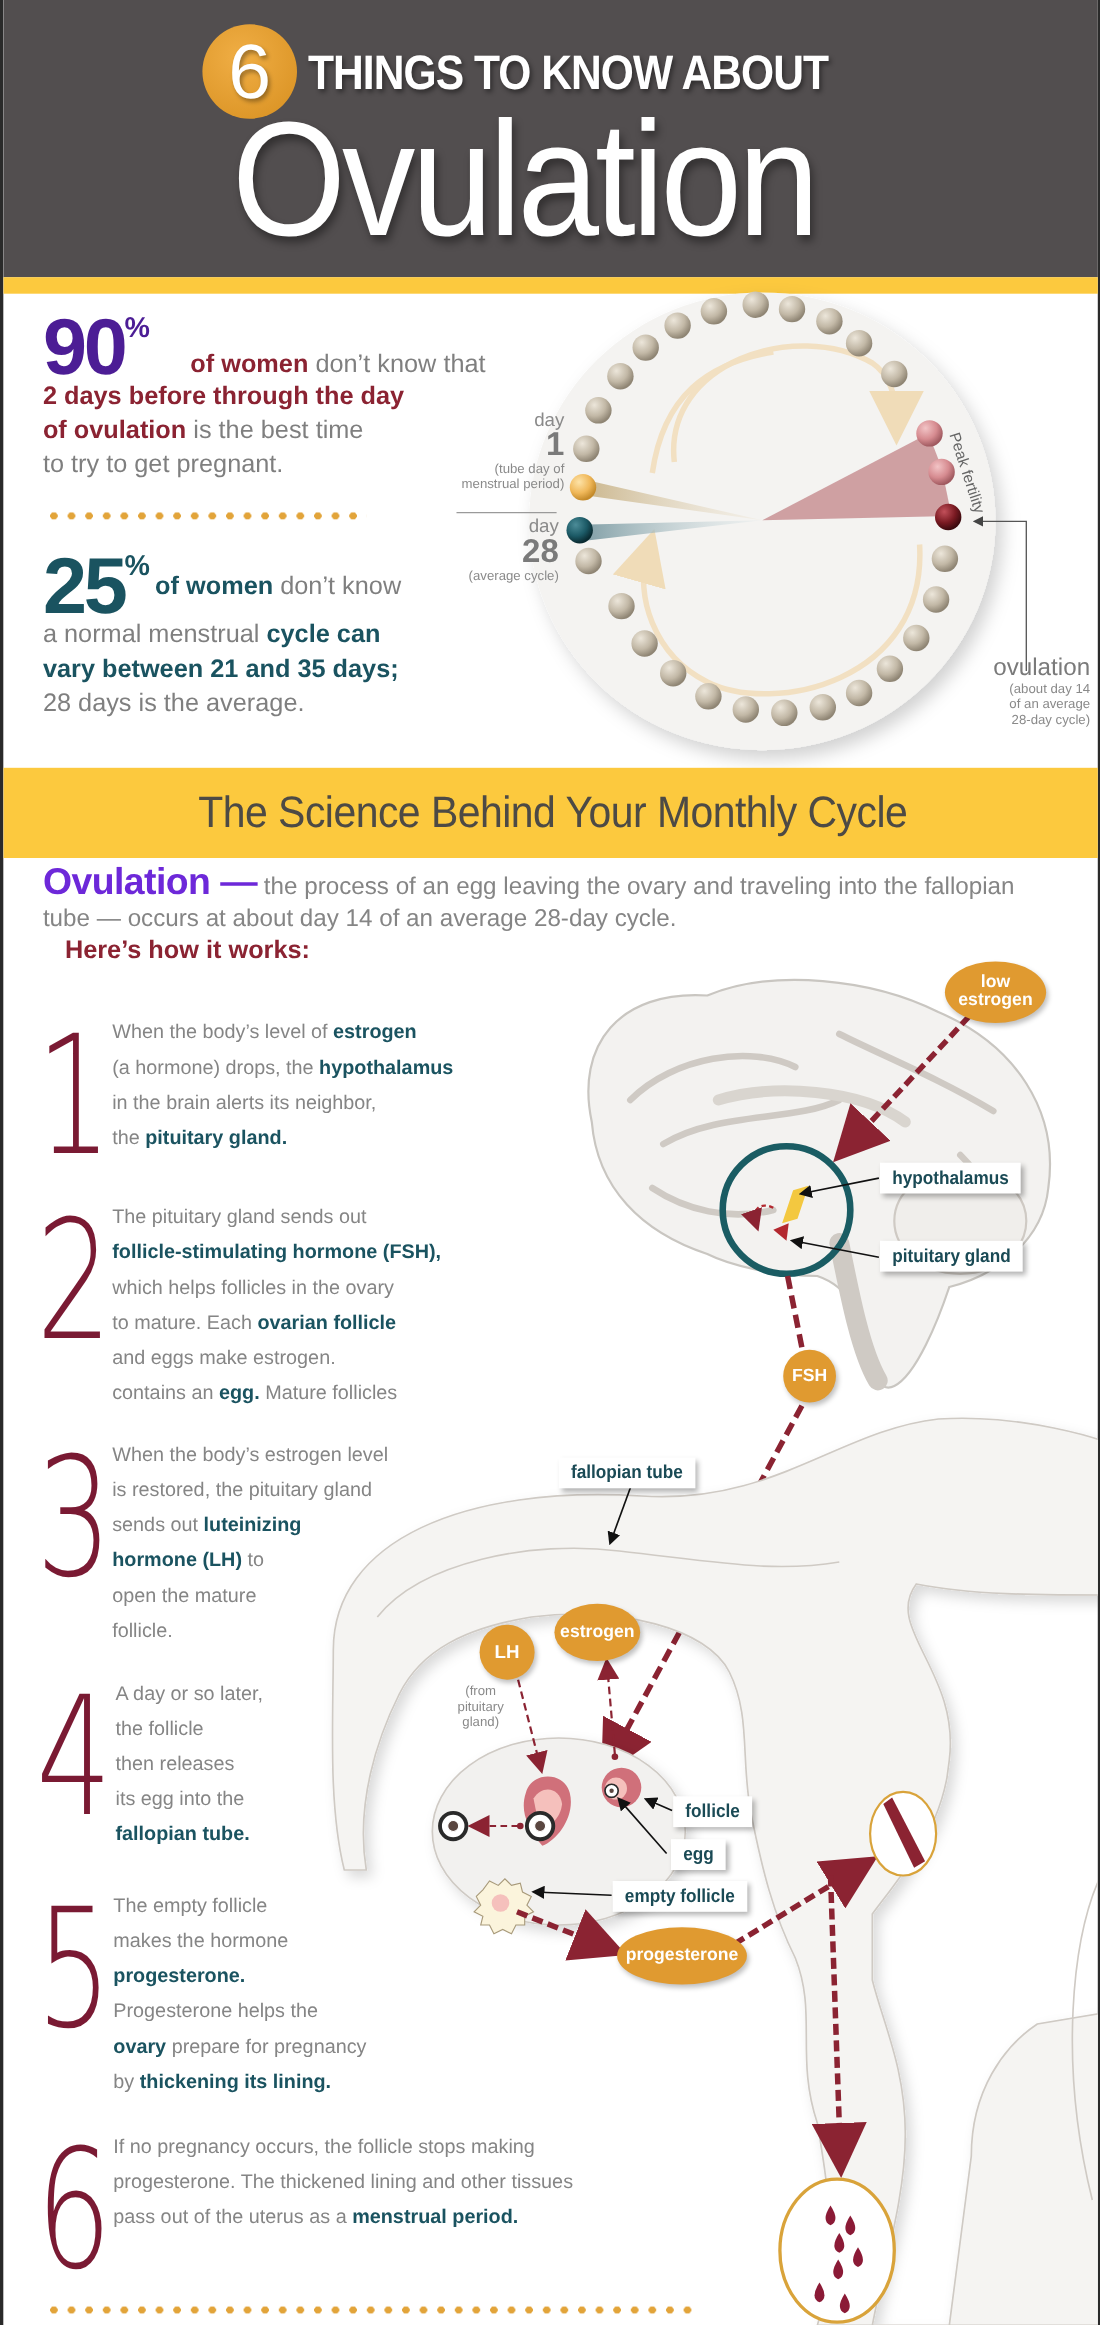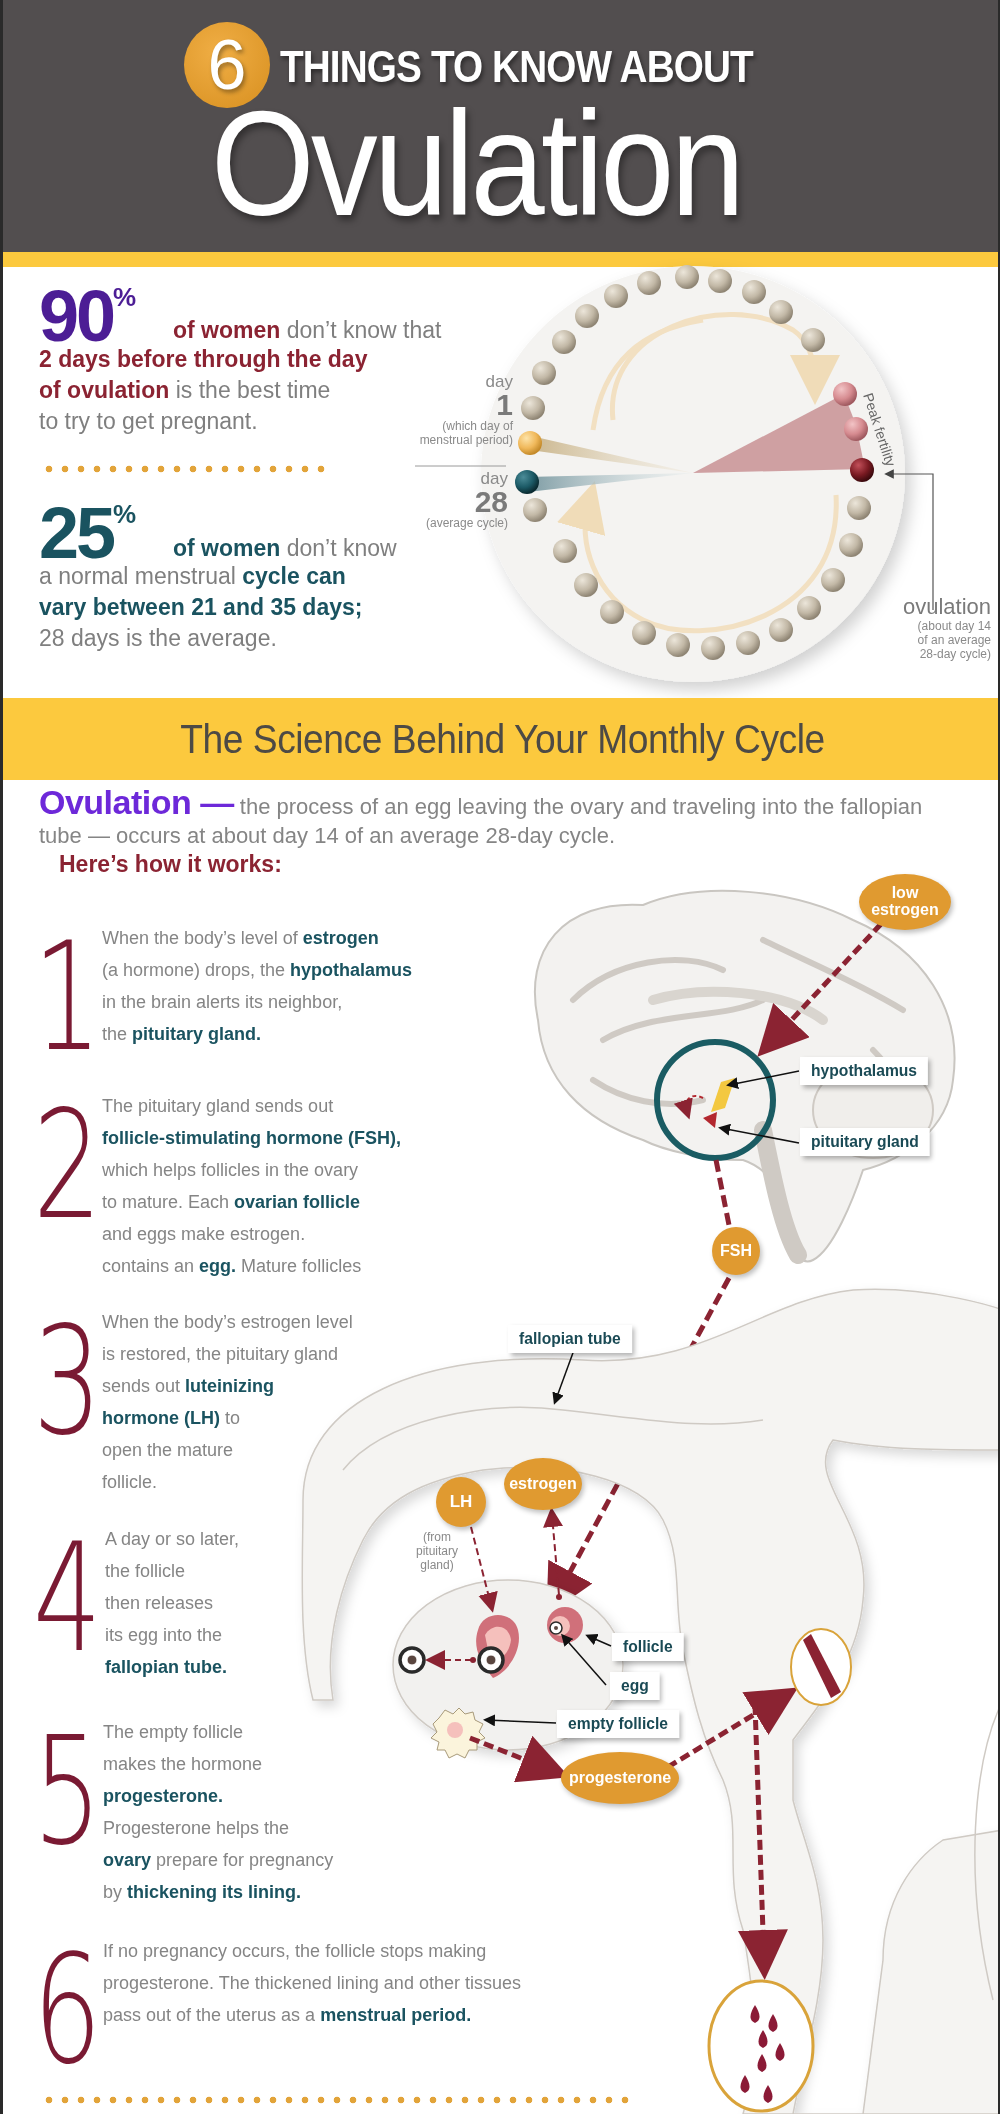--- a/index.html
+++ b/index.html
@@ -66,21 +66,21 @@
     <div style="white-space:nowrap;"><span class="red-b">2 days before through the day</span></div>
     <div style="white-space:nowrap;"><span class="red-b">of ovulation</span><span> is the best time</span></div>
     <div style="white-space:nowrap;"><span>to try to get pregnant.</span></div>
   </div>
 
   <div class="dotline" style="left:38px; top:465px; width:292px;"></div>
 
   <div class="stat" style="top:497px;">
     <div style="height:64px; position:relative;">
       <span class="big-num teal">25</span><span class="pct teal">%</span>
-      <span style="position:absolute; left:102px; top:36px; white-space:nowrap;margin-left:32px;"><span class="teal-b">of women</span><span> don’t know</span></span>
+      <span style="position:absolute; left:102px; top:20px; white-space:nowrap;"><span class="teal-b">of women</span><span> don’t know</span></span>
     </div>
     <div style="white-space:nowrap;"><span>a normal menstrual </span><span class="teal-b">cycle can</span></div>
     <div style="white-space:nowrap;"><span class="teal-b">vary between 21 and 35 days;</span></div>
     <div style="white-space:nowrap;"><span>28 days is the average.</span></div>
   </div>
 
   <svg width="1000" height="700" viewBox="0 0 1000 700">
     <defs>
       <radialGradient id="beadG" cx="35%" cy="30%" r="70%">
         <stop offset="0%" stop-color="#ece6da"></stop>
@@ -169,21 +169,21 @@
 
     <line x1="412" y1="466" x2="503" y2="466" stroke="#9a9a9a" stroke-width="1"></line>
 
     <polyline points="930,610 930,474 886,474" stroke="#555" stroke-width="1.2" fill="none" marker-end="url(#arrowDark)"></polyline>
     <text x="860" y="395" font-size="14" fill="#666" font-family="Liberation Sans, sans-serif" transform="rotate(72 860 395)">Peak fertility</text>
   </svg>
 
   <div class="wl" style="left:390px; top:373px; width:120px;">
     <span>day</span>
     <span class="num">1</span>
-    <span class="small">(which day of</span>
+    <span class="small">(tube day of</span>
     <span class="small">menstrual period)</span>
   </div>
   <div class="wl" style="left:395px; top:470px; width:110px;">
     <span>day</span>
     <span class="num">28</span>
     <span class="small">(average cycle)</span>
   </div>
   <div class="wl" style="left:868px; top:595px; width:120px;">
     <span style="font-size:22px; line-height:24px; display:block; color:#7a7a7a;">ovulation</span>
     <span class="small">(about day 14</span>

